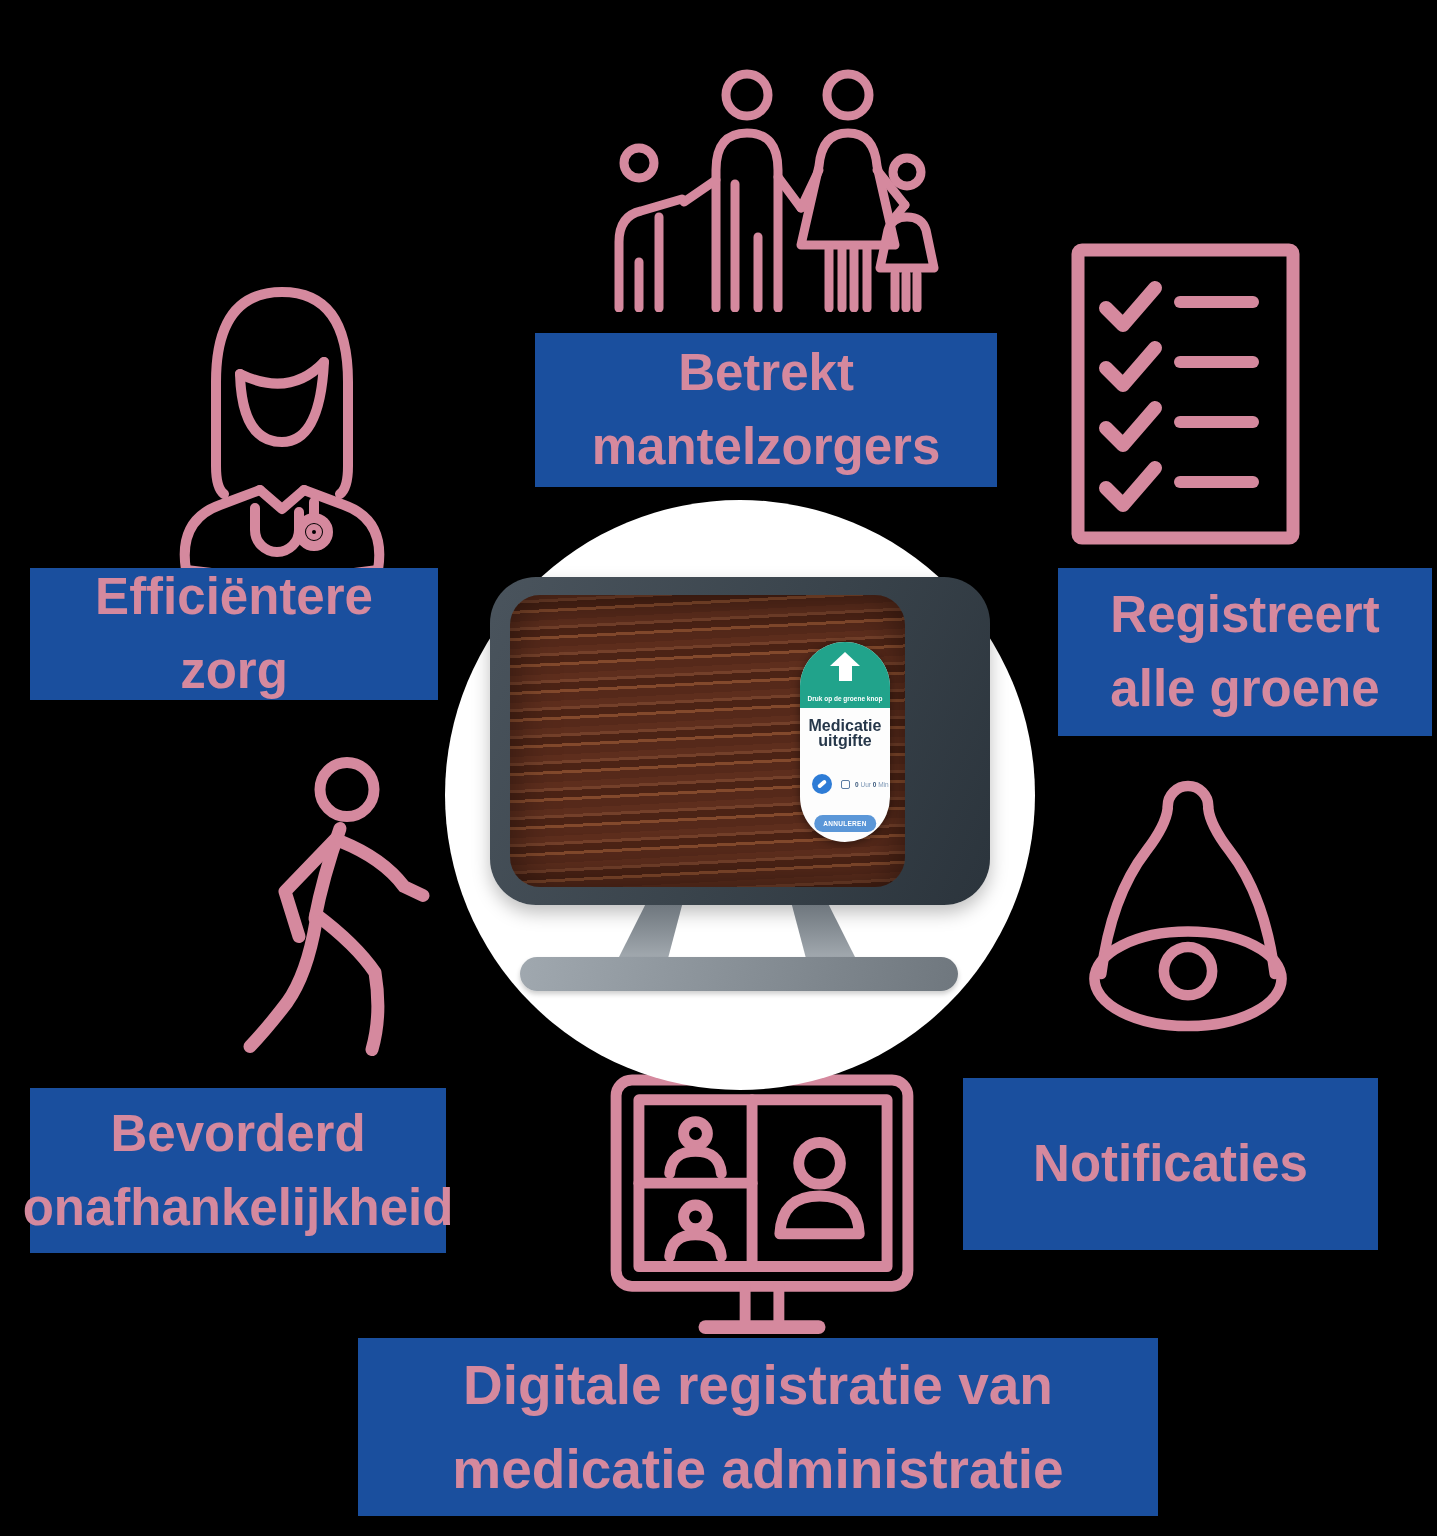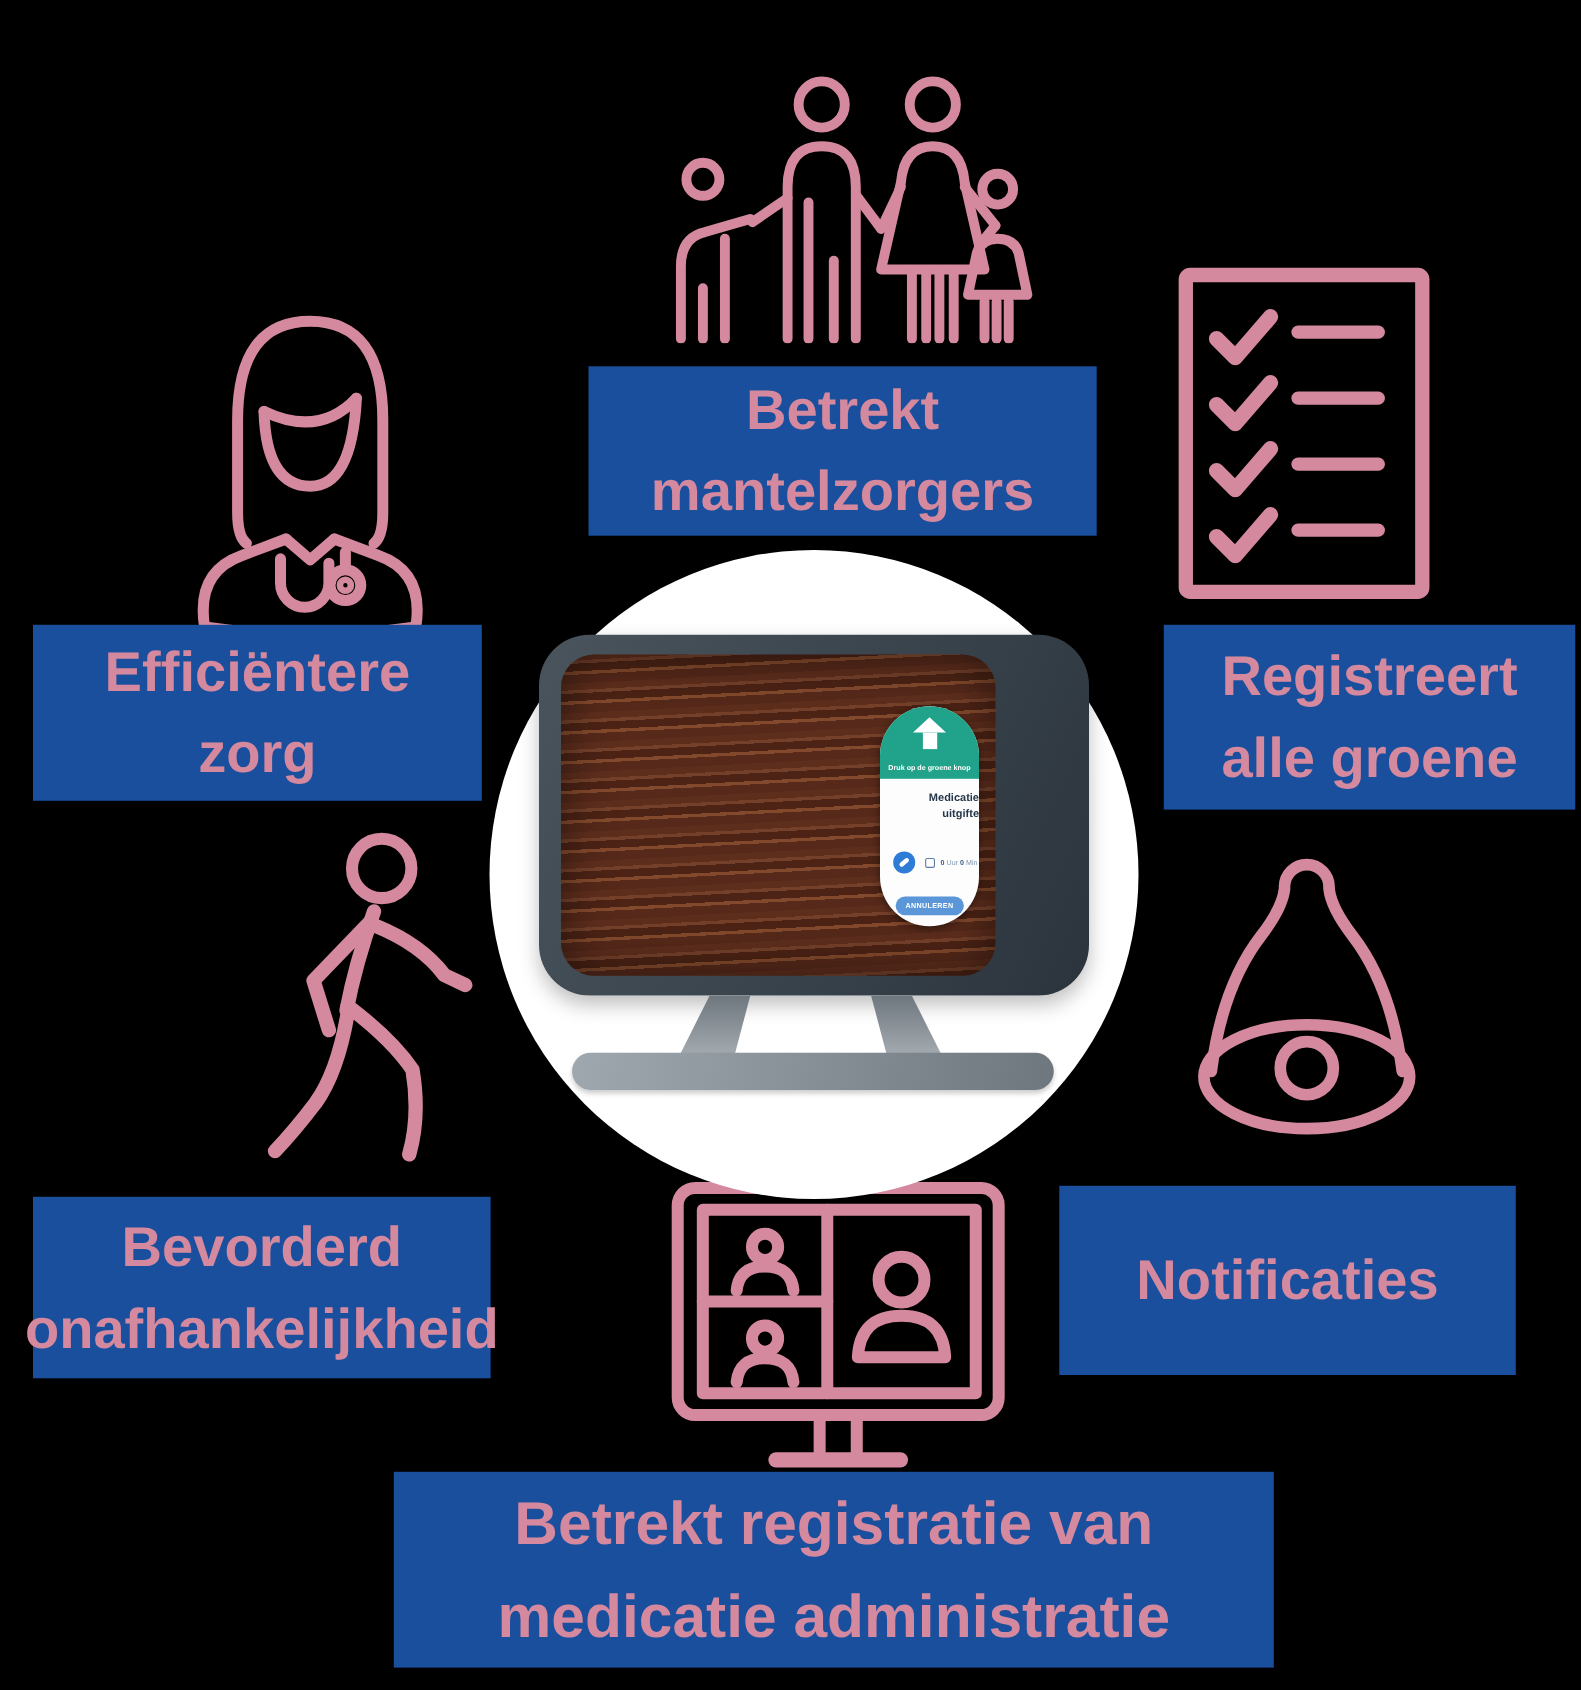--- a/index.html
+++ b/index.html
@@ -9,21 +9,21 @@
   html,body{margin:0;padding:0;}
   body{background:var(--bg);font-family:"Liberation Sans",sans-serif;}
   .canvas{position:relative;width:1437px;height:1536px;overflow:hidden;background:var(--bg);}
 
   
   .card{position:absolute;background:var(--blue);display:flex;flex-direction:column;
         align-items:center;justify-content:center;text-align:right;}
   .card .card-line{display:block;color:var(--pink);font-weight:700;font-size:51px;line-height:74px;}
   .c-betrekt{left:535px;top:333px;width:462px;height:154px;}
   .c-registreert{left:1058px;top:568px;width:374px;height:168px;}
-  .c-efficientere{left:30px;top:568px;width:408px;height:160px;}
+  .c-efficientere{left:30px;top:568px;width:408px;height:132px;}
   .c-notificaties{left:963px;top:1078px;width:415px;height:172px;}
   .c-bevorderd{left:30px;top:1088px;width:416px;height:165px;}
   .c-digitale{left:358px;top:1338px;width:800px;height:178px;}
   .c-digitale .card-line{font-size:55px;line-height:84px;}
 
   
   .icon{position:absolute;}
   .i-family{left:595px;top:62px;width:355px;height:250px;}
   .i-checklist{left:1068px;top:240px;width:235px;height:308px;}
   .i-nurse{left:162px;top:262px;width:240px;height:310px;}
@@ -40,21 +40,21 @@
   .wood{position:absolute;left:20px;top:18px;width:395px;height:292px;border-radius:30px;
         background:repeating-linear-gradient(177deg,#5e2e1d 0 6px,#74402a 6px 9px,#4c2315 9px 16px,#83492c 16px 19px,#56291a 19px 27px);
         box-shadow:inset 0 0 45px rgba(0,0,0,.5);}
   .pill{position:absolute;left:310px;top:65px;width:90px;height:200px;border-radius:45px;
         background:#fdfdfd;overflow:hidden;box-shadow:0 2px 8px rgba(0,0,0,.45);}
   .pill-green{position:relative;height:66px;background:var(--green);}
   .arrow-up{position:absolute;left:50%;top:10px;transform:translateX(-50%);width:30px;}
   .arrow-up .a-head{width:0;height:0;border-left:15px solid transparent;border-right:15px solid transparent;border-bottom:14px solid #fff;}
   .arrow-up .a-stem{width:13px;height:15px;background:#fff;margin:0 auto;}
   .pill-instr{position:absolute;bottom:6px;width:100%;text-align:center;font-size:6.5px;font-weight:700;color:#fff;}
-  .pill-title{margin-top:10px;text-align:right;font-size:10px;line-height:15px;font-weight:700;color:var(--navy);}
+  .pill-title{margin-top:10px;text-align:center;font-size:16px;line-height:15px;font-weight:700;color:var(--navy);}
   .pill-row{display:flex;align-items:center;gap:5px;margin:26px 6px 0 12px;}
   .badge{width:20px;height:20px;border-radius:50%;background:#2e7cd6;position:relative;flex:0 0 auto;}
   .badge:after{content:"";position:absolute;left:5px;top:8px;width:10px;height:4px;border-radius:2px;background:#fff;transform:rotate(-40deg);}
   .mini-clock{width:7px;height:7px;border:1.2px solid #5b7ca3;border-radius:2px;flex:0 0 auto;margin-left:4px;}
   .pill-timer{font-size:6.5px;color:#7d97b5;white-space:nowrap;}
   .pill-timer b{color:#3c5a7d;}
   .pill-cancel{position:absolute;bottom:10px;left:50%;transform:translateX(-50%);
         background:var(--btn-blue);color:#fff;font-size:6.5px;font-weight:700;
         padding:5px 9px;border-radius:10px;letter-spacing:.3px;white-space:nowrap;}
   .leg{position:absolute;top:405px;height:56px;width:74px;background:linear-gradient(#6f777e,#a5acb2);}
@@ -214,17 +214,17 @@
     <span class="card-line">zorg</span>
   </div>
   <div class="card c-notificaties">
     <span class="card-line">Notificaties</span>
   </div>
   <div class="card c-bevorderd">
     <span class="card-line">Bevorderd</span>
     <span class="card-line">onafhankelijkheid</span>
   </div>
   <div class="card c-digitale">
-    <span class="card-line">Betrekt registratie van</span>
+    <span class="card-line">Digitale registratie van</span>
     <span class="card-line">medicatie administratie</span>
   </div>
 
 </div>
 
 </body></html>

